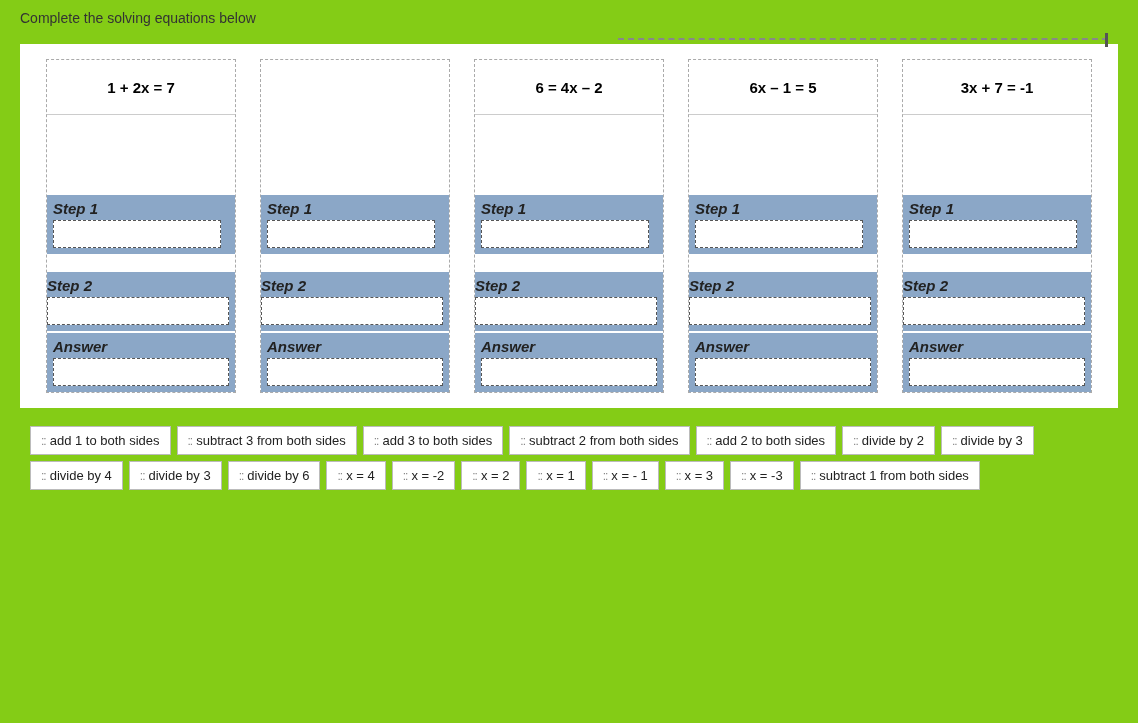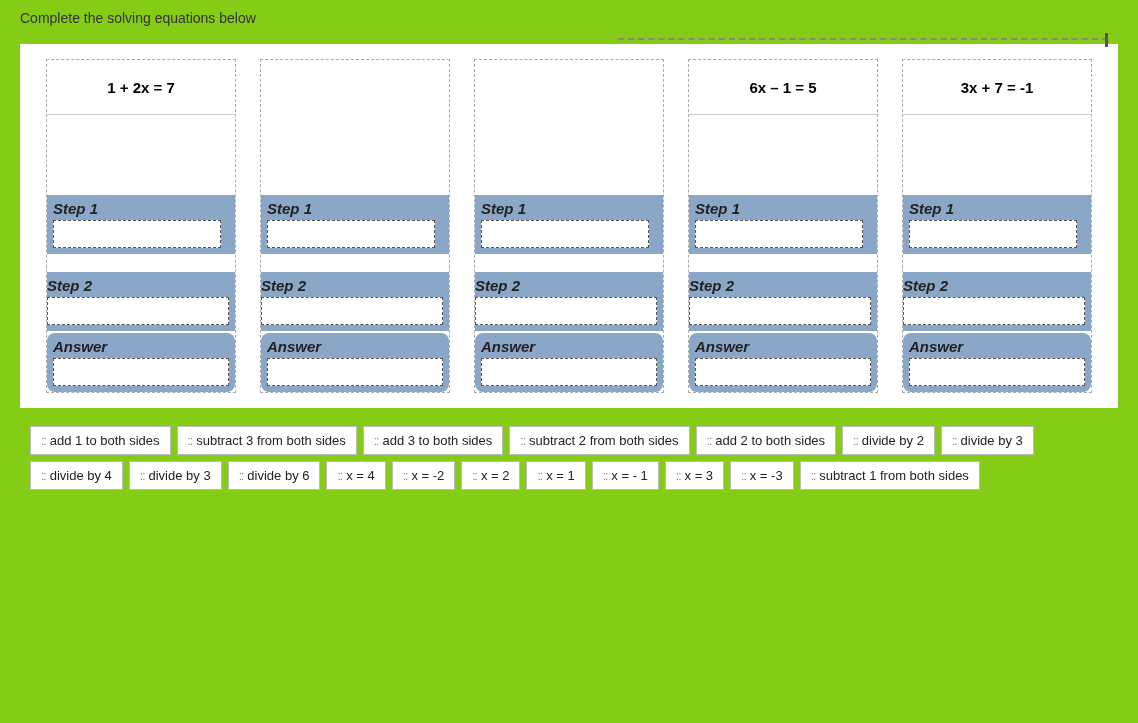--- a/index.html
+++ b/index.html
@@ -65,21 +65,20 @@
     .step-input-box {
       background: white;
       border: 1.5px dashed #555;
       margin: 3px 0;
       min-height: 28px;
     }
     .answer-section {
       background: #8ba7c7;
       padding: 5px 6px 3px 6px;
       margin-top: 2px;
-      border-radius: 8px;
     }
     .answer-label {
       font-size: 15px;
       font-weight: bold;
       color: #222;
       font-style: italic;
     }
     .answer-input-box {
       background: white;
       border: 1.5px dashed #555;
@@ -172,20 +171,23 @@
         <div class="step2-label">Step 2</div>
         <div class="step2-input-box"></div>
       </div>
       <div class="answer-section">
         <div class="answer-label">Answer</div>
         <div class="answer-input-box"></div>
       </div>
     </div>
 
     <div class="equation-column">
+      <div class="equation-header">
+        <span>6 = 4x – 2</span>
+      </div>
       <div class="equation-body"></div>
       <div class="step-section">
         <div class="step-label">Step 1</div>
         <div class="step-input-box"></div>
       </div>
       <div class="step2-section">
         <div class="step2-label">Step 2</div>
         <div class="step2-input-box"></div>
       </div>
       <div class="answer-section">

